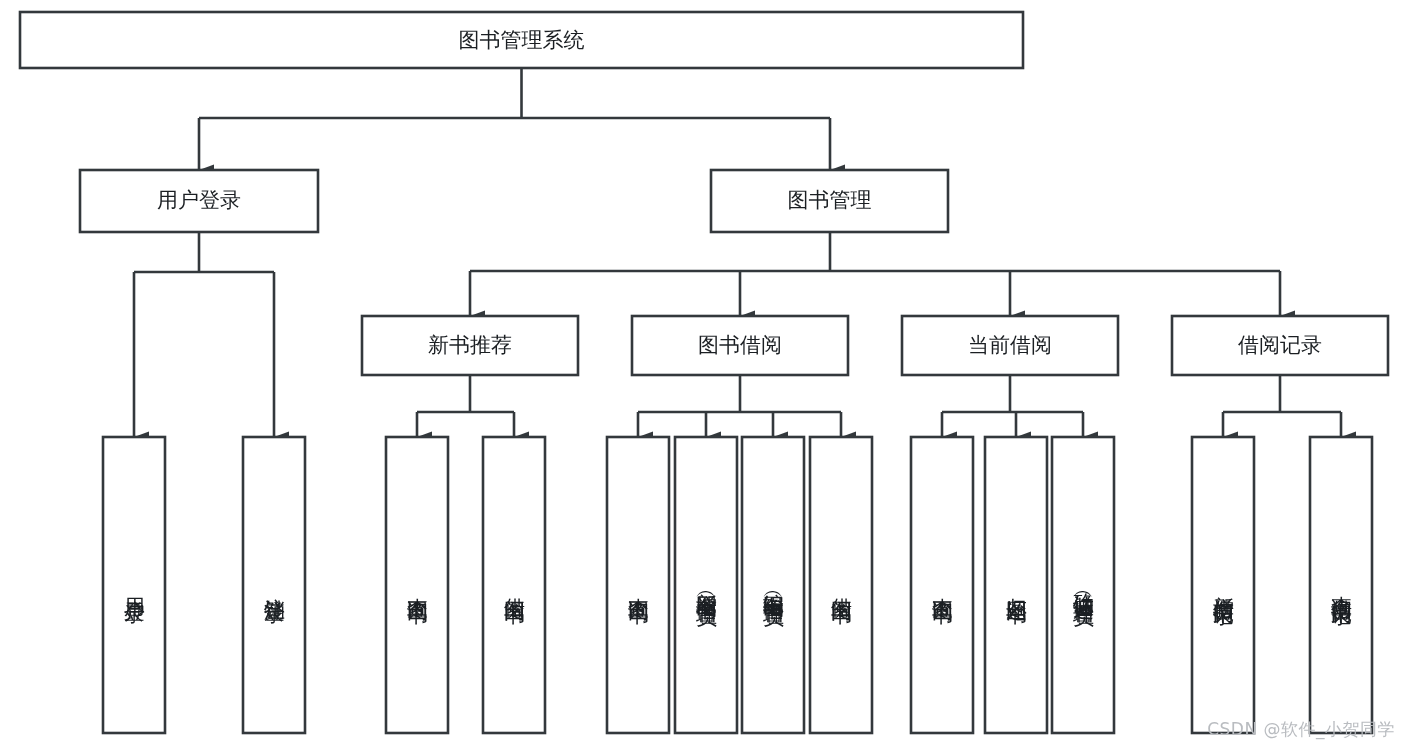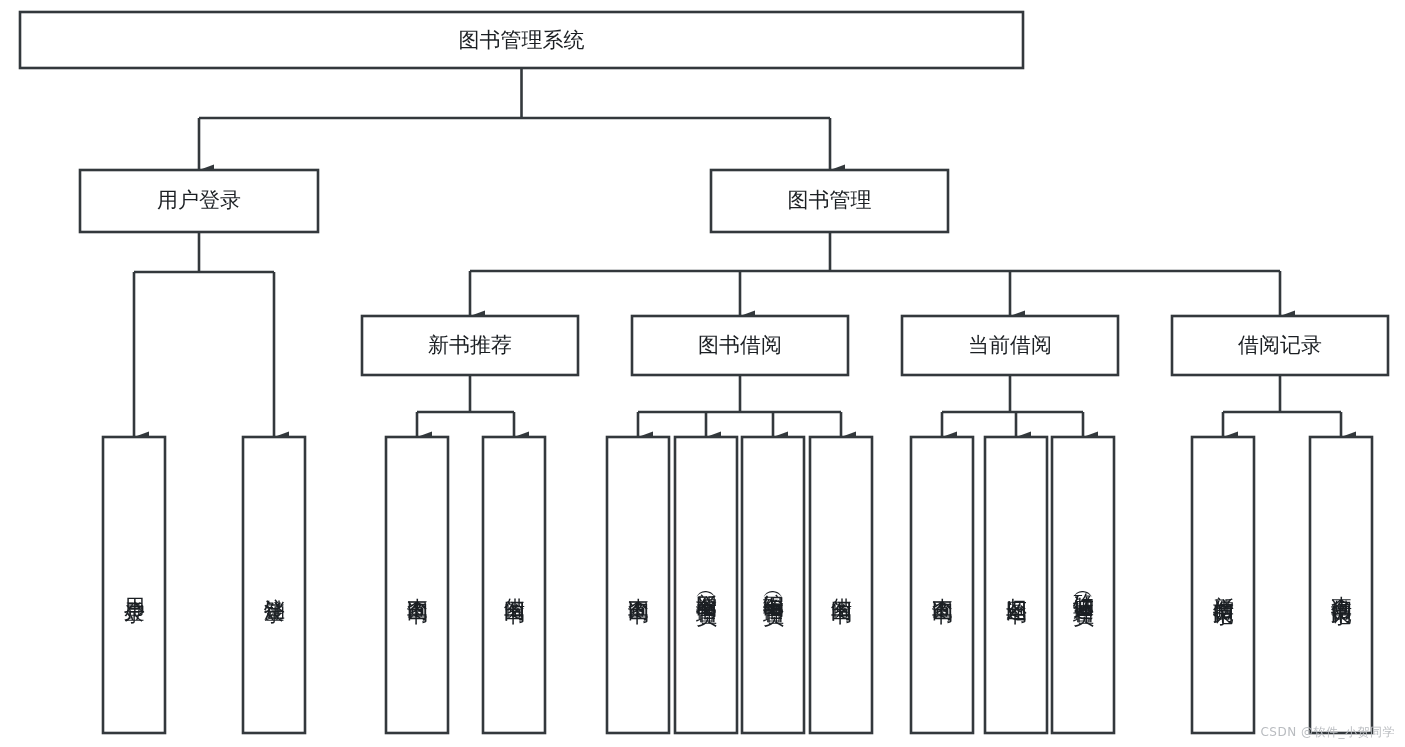--- a/index.html
+++ b/index.html
@@ -66,21 +66,21 @@
     letter-spacing: 2px;
     color: #1b1f23;
     white-space: nowrap;
     text-align: center;
   }
   .watermark {
     position: absolute;
     right: 10px;
     bottom: 6px;
     font-family: "DejaVu Sans", "Liberation Sans", sans-serif;
-    font-size: 12px;
+    font-size: 17px;
     color: #b9bcc0;
     letter-spacing: 0.5px;
     user-select: none;
     pointer-events: none;
   }
 </style>
 </head>
 <body>
 
 <div id="diagram-root">

